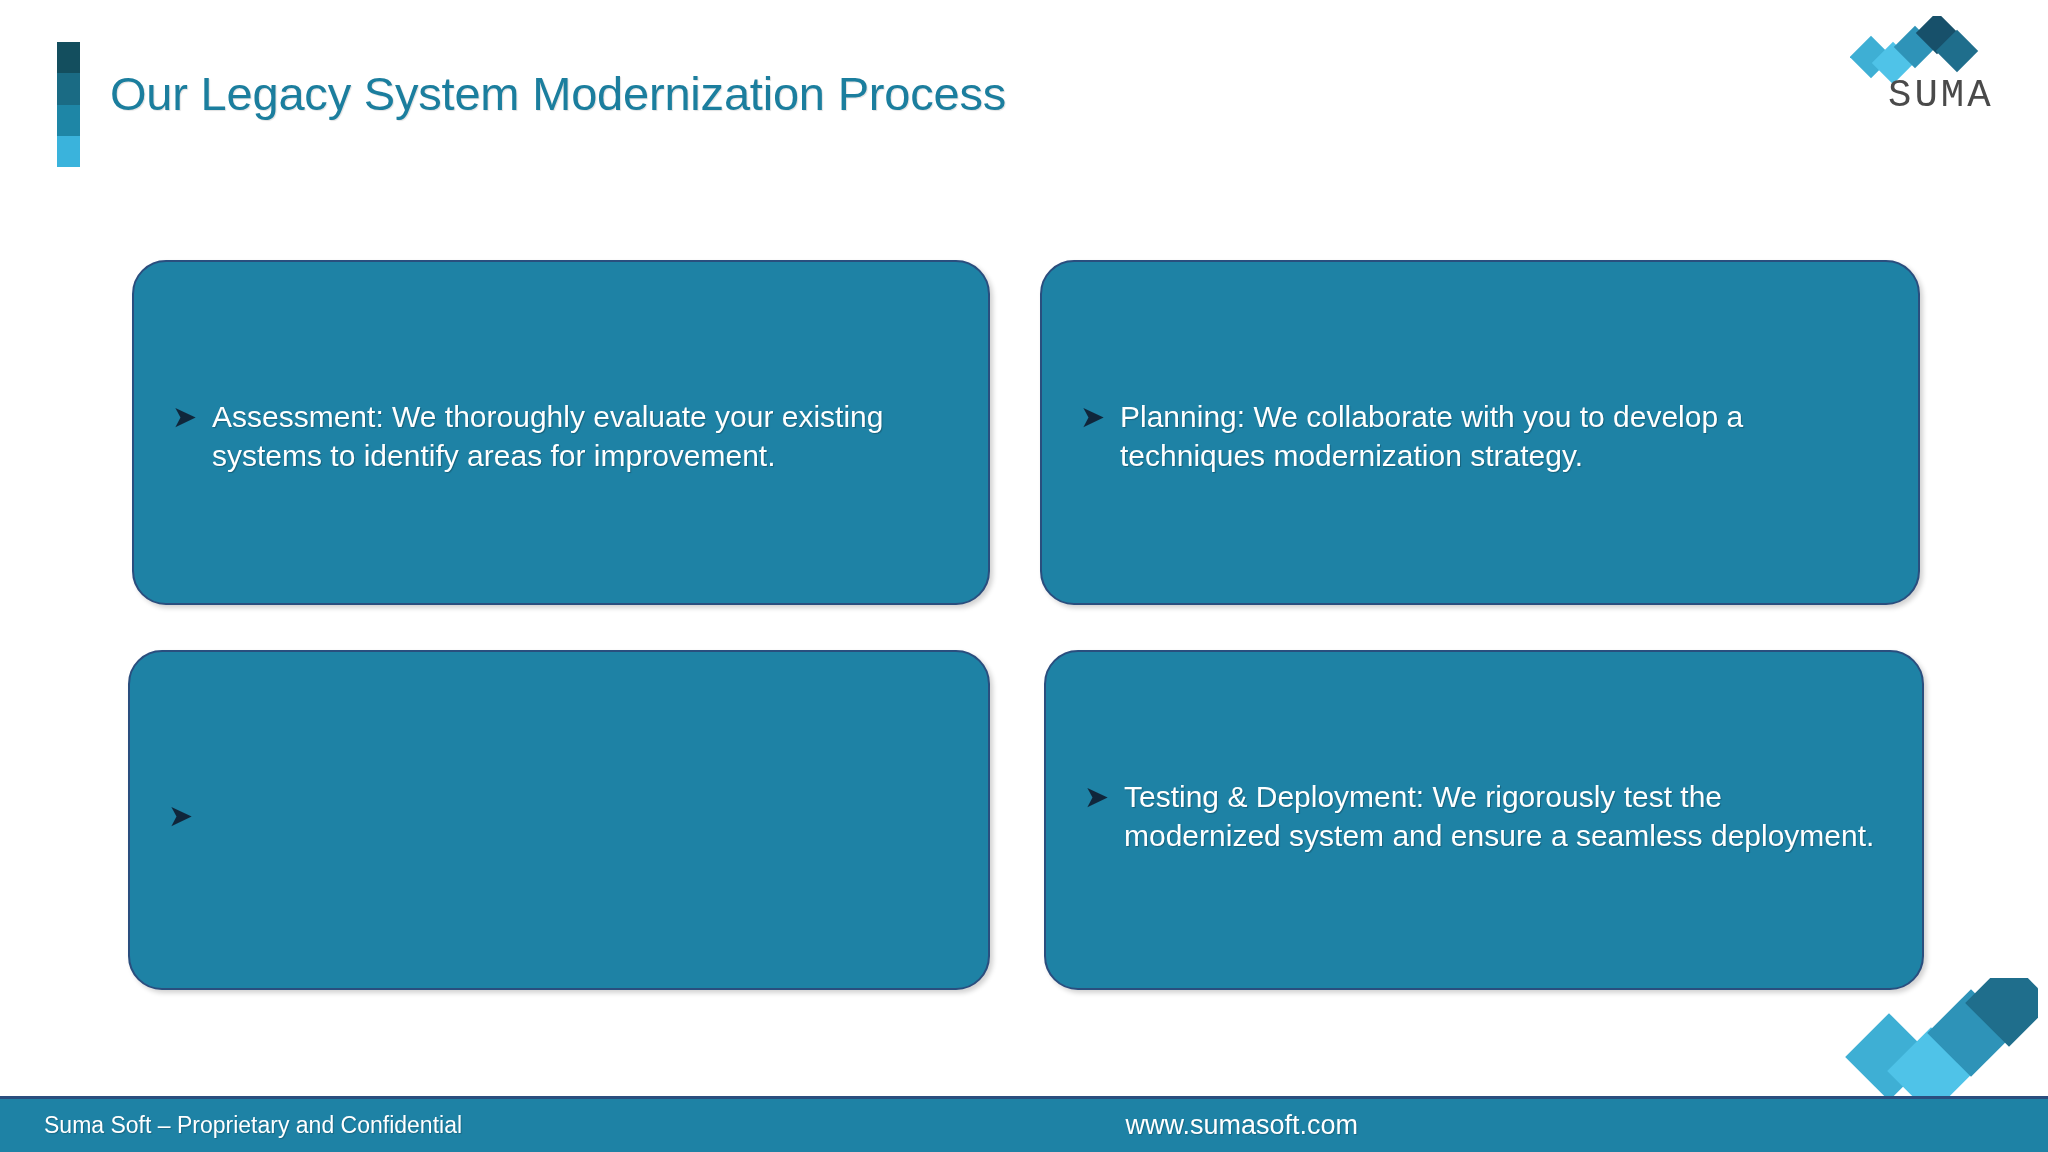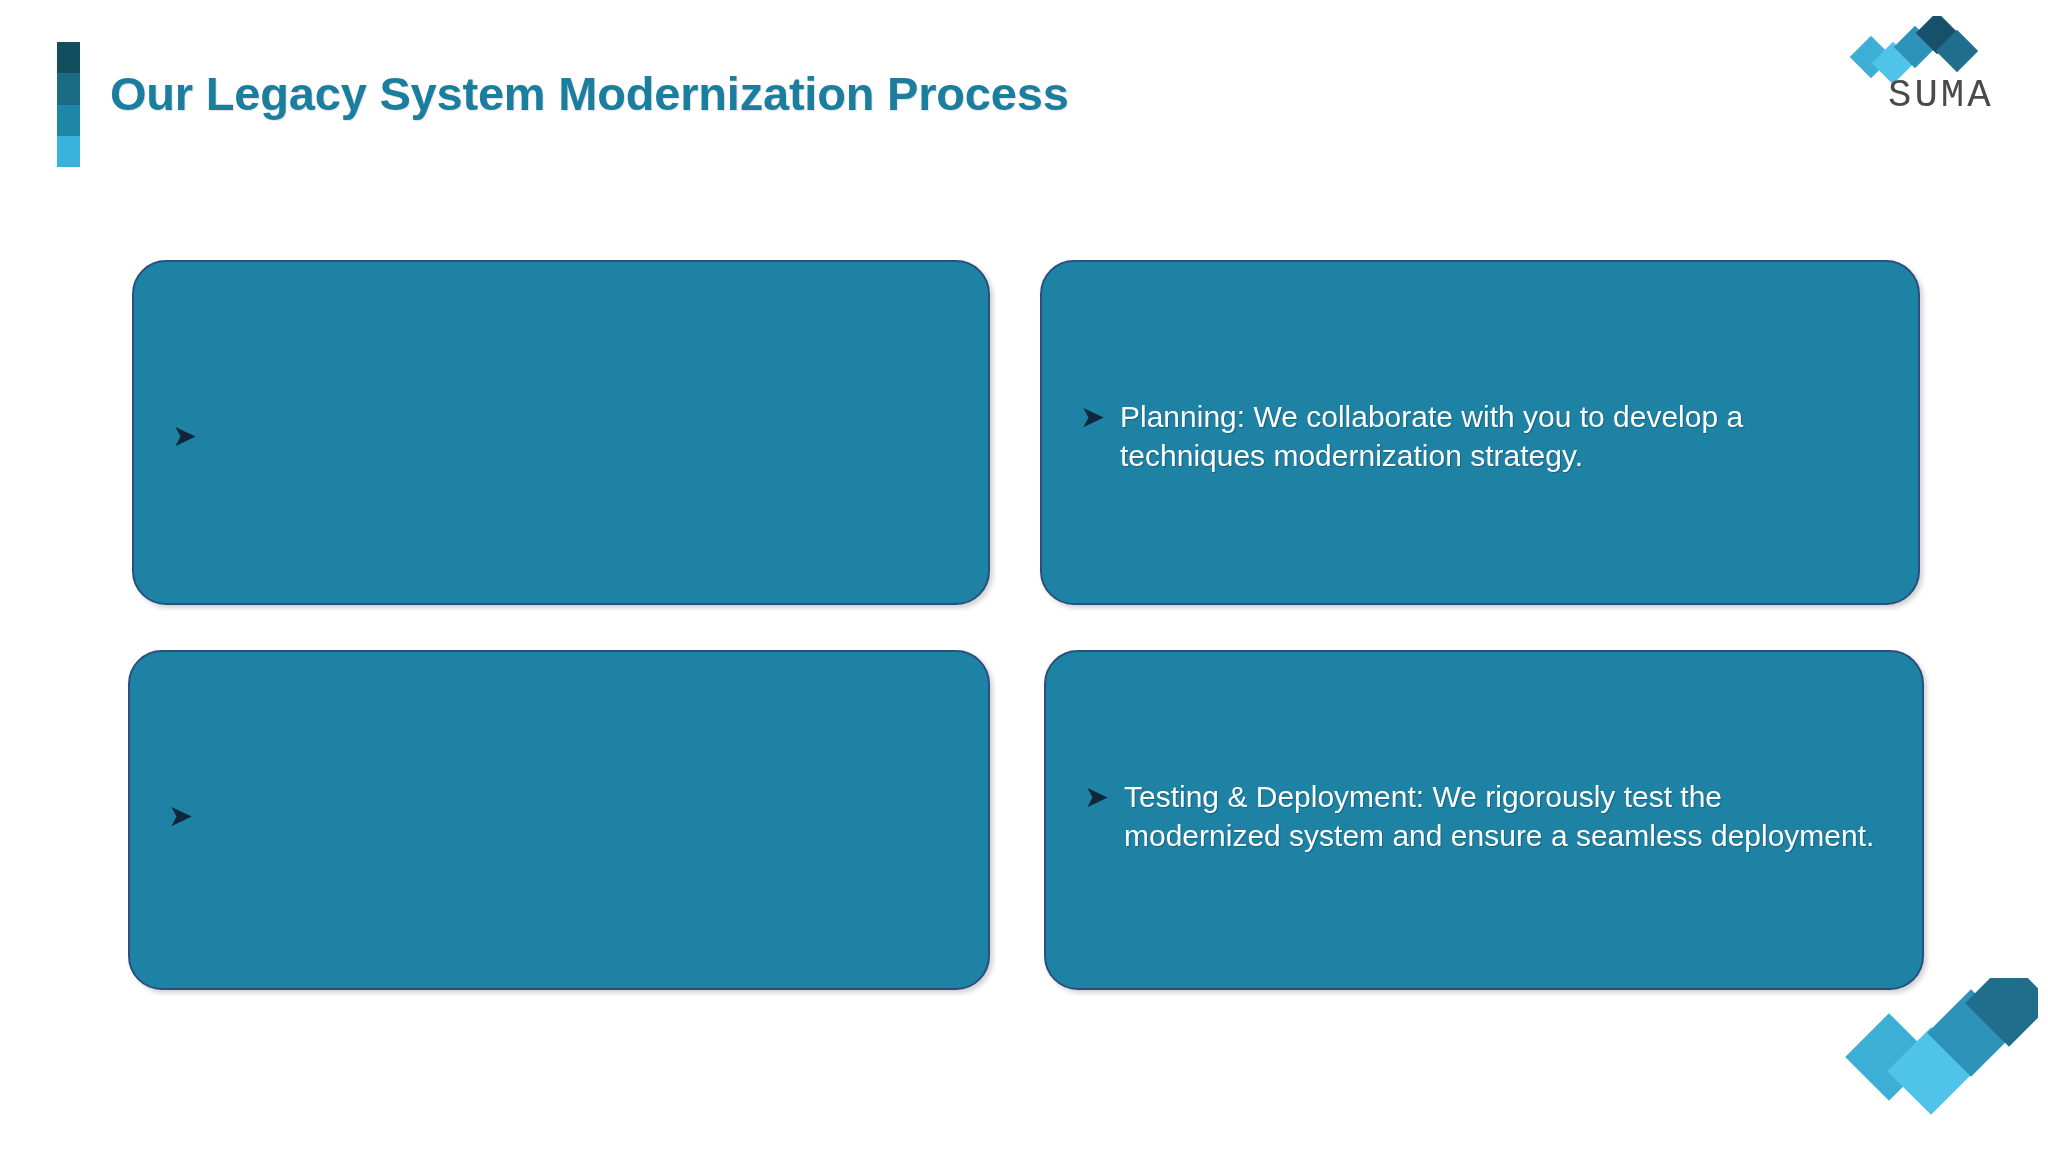--- a/index.html
+++ b/index.html
@@ -29,21 +29,21 @@
     display: flex;
     flex-direction: column;
   }
   #accent-bar .seg { width: 100%; flex: 1 1 25%; }
 
   #page-title {
     position: absolute;
     left: 110px;
     top: 66px;
     font-size: 47px;
-    font-weight: bold;
+    font-weight: normal;
     letter-spacing: -0.2px;
     color: #1B7E9E;
     white-space: nowrap;
     text-shadow: 1px 1px 1px rgba(0,0,0,0.12);
   }
 
   
   #logo {
     position: absolute;
     right: 18px;
@@ -167,20 +167,21 @@
         <rect x="72" y="2" width="30" height="30" transform="rotate(-45 87 17)" fill="#17506A"></rect>
         <rect x="92" y="20" width="30" height="30" transform="rotate(-45 107 35)" fill="#1F6E8C"></rect>
       </g>
     </svg>
     <div id="logo-word">SUMA</div>
   </div>
 
   <div class="card" id="card-0">
     <div class="card-body">
       <span class="bullet-icon">➤</span>
+      <span class="bullet-text">Assessment: We thoroughly evaluate your existing systems to identify areas for improvement.</span>
     </div>
   </div>
 
   <div class="card" id="card-1">
     <div class="card-body">
       <span class="bullet-icon">➤</span>
       <span class="bullet-text">Planning: We collaborate with you to develop a techniques modernization strategy.</span>
     </div>
   </div>
 
@@ -199,14 +200,18 @@
 
   <svg id="corner-mark" viewBox="0 0 210 150" xmlns="http://www.w3.org/2000/svg">
     <g>
       <rect x="30" y="48" width="62" height="62" transform="rotate(-45 61 79)" fill="#3EAFD4"></rect>
       <rect x="72" y="62" width="62" height="62" transform="rotate(-45 103 93)" fill="#4FC3E8"></rect>
       <rect x="112" y="24" width="62" height="62" transform="rotate(-45 143 55)" fill="#2E93B8"></rect>
       <rect x="150" y="-6" width="62" height="62" transform="rotate(-45 181 25)" fill="#1F6E8C"></rect>
     </g>
   </svg>
 
+  <div id="footer">
+    <div id="footer-left">Suma Soft – Proprietary and Confidential</div>
+    <div id="footer-right">www.sumasoft.com</div>
+  </div>
 
 </div>
 
 </body></html>

